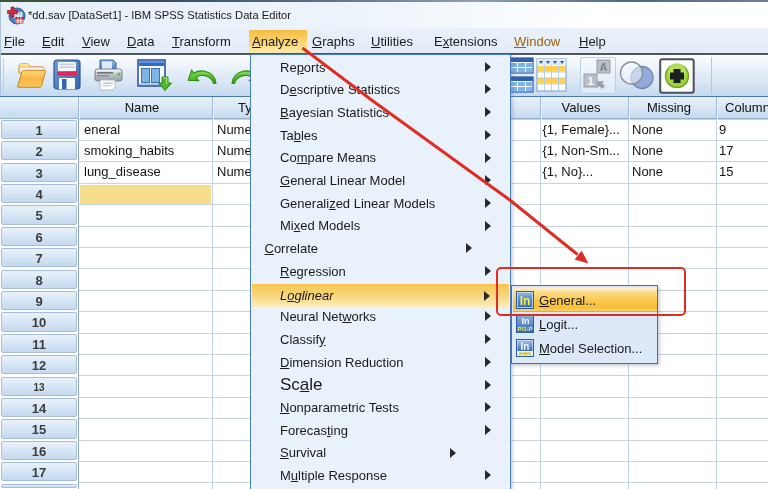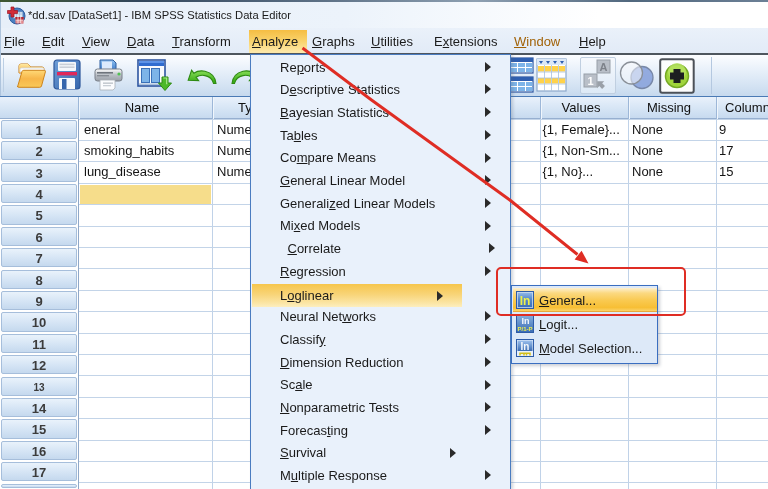--- a/index.html
+++ b/index.html
@@ -300,46 +300,46 @@
     <span style="position:absolute;right:18.5px;top:6.3px;width:0;height:0;border-left:6.5px solid #2a2a2a;border-top:5px solid transparent;border-bottom:5px solid transparent;"></span>
   </div>
 <div class="abs" style="left:251.5px;top:191.7px;width:257.9px;height:22.7px;">
     <span style="position:absolute;left:28.5px;top:0;height:22.7px;line-height:24px;font-size:13px;color:#1a1a1a;">Generali<u>z</u>ed Linear Models</span>
     <span style="position:absolute;right:18.5px;top:6.3px;width:0;height:0;border-left:6.5px solid #2a2a2a;border-top:5px solid transparent;border-bottom:5px solid transparent;"></span>
   </div>
 <div class="abs" style="left:251.5px;top:214.4px;width:257.9px;height:22.7px;">
     <span style="position:absolute;left:28.5px;top:0;height:22.7px;line-height:24px;font-size:13px;color:#1a1a1a;">Mi<u>x</u>ed Models</span>
     <span style="position:absolute;right:18.5px;top:6.3px;width:0;height:0;border-left:6.5px solid #2a2a2a;border-top:5px solid transparent;border-bottom:5px solid transparent;"></span>
   </div>
-<div class="abs" style="left:259px;top:237.1px;width:254px;height:22.7px;">
+<div class="abs" style="left:236px;top:237.1px;width:254px;height:22.7px;">
     <span style="position:absolute;left:28.5px;top:0;height:22.7px;line-height:24px;font-size:13px;color:#1a1a1a;"><u>C</u>orrelate</span>
     <span style="position:absolute;right:18.5px;top:6.3px;width:0;height:0;border-left:6.5px solid #2a2a2a;border-top:5px solid transparent;border-bottom:5px solid transparent;"></span>
   </div>
 <div class="abs" style="left:251.5px;top:259.8px;width:257.9px;height:22.7px;">
     <span style="position:absolute;left:28.5px;top:0;height:22.7px;line-height:24px;font-size:13px;color:#1a1a1a;"><u>R</u>egression</span>
     <span style="position:absolute;right:18.5px;top:6.3px;width:0;height:0;border-left:6.5px solid #2a2a2a;border-top:5px solid transparent;border-bottom:5px solid transparent;"></span>
   </div>
-<div class="abs" style="left:251.5px;top:284.3px;width:210px;height:23px;background:linear-gradient(180deg,#f6c64c 0%,#f8d478 45%,#fbe5a4 82%,#fdeebf 100%);">
+<div class="abs" style="left:251.5px;top:284.3px;width:257px;height:23px;background:linear-gradient(180deg,#f6c64c 0%,#f8d478 45%,#fbe5a4 82%,#fdeebf 100%);font-style:italic;">
     <span style="position:absolute;left:28.5px;top:0;height:23px;line-height:24px;font-size:13px;color:#1a1a1a;">L<u>o</u>glinear</span>
     <span style="position:absolute;right:18.5px;top:6.5px;width:0;height:0;border-left:6.5px solid #2a2a2a;border-top:5px solid transparent;border-bottom:5px solid transparent;"></span>
   </div>
 <div class="abs" style="left:251.5px;top:305.2px;width:257.9px;height:22.7px;">
     <span style="position:absolute;left:28.5px;top:0;height:22.7px;line-height:24px;font-size:13px;color:#1a1a1a;">Neural Net<u>w</u>orks</span>
     <span style="position:absolute;right:18.5px;top:6.3px;width:0;height:0;border-left:6.5px solid #2a2a2a;border-top:5px solid transparent;border-bottom:5px solid transparent;"></span>
   </div>
 <div class="abs" style="left:251.5px;top:327.9px;width:257.9px;height:22.7px;">
     <span style="position:absolute;left:28.5px;top:0;height:22.7px;line-height:24px;font-size:13px;color:#1a1a1a;">Classif<u>y</u></span>
     <span style="position:absolute;right:18.5px;top:6.3px;width:0;height:0;border-left:6.5px solid #2a2a2a;border-top:5px solid transparent;border-bottom:5px solid transparent;"></span>
   </div>
 <div class="abs" style="left:251.5px;top:350.6px;width:257.9px;height:22.7px;">
     <span style="position:absolute;left:28.5px;top:0;height:22.7px;line-height:24px;font-size:13px;color:#1a1a1a;"><u>D</u>imension Reduction</span>
     <span style="position:absolute;right:18.5px;top:6.3px;width:0;height:0;border-left:6.5px solid #2a2a2a;border-top:5px solid transparent;border-bottom:5px solid transparent;"></span>
   </div>
 <div class="abs" style="left:251.5px;top:373.3px;width:257.9px;height:22.7px;">
-    <span style="position:absolute;left:28.5px;top:0;height:22.7px;line-height:24px;font-size:13px;color:#1a1a1a;">Sc<u>a</u>le</span>
+    <span style="position:absolute;left:28.5px;top:0;height:22.7px;line-height:24px;font-size:17px;color:#1a1a1a;">Sc<u>a</u>le</span>
     <span style="position:absolute;right:18.5px;top:6.3px;width:0;height:0;border-left:6.5px solid #2a2a2a;border-top:5px solid transparent;border-bottom:5px solid transparent;"></span>
   </div>
 <div class="abs" style="left:251.5px;top:396.0px;width:257.9px;height:22.7px;">
     <span style="position:absolute;left:28.5px;top:0;height:22.7px;line-height:24px;font-size:13px;color:#1a1a1a;"><u>N</u>onparametric Tests</span>
     <span style="position:absolute;right:18.5px;top:6.3px;width:0;height:0;border-left:6.5px solid #2a2a2a;border-top:5px solid transparent;border-bottom:5px solid transparent;"></span>
   </div>
 <div class="abs" style="left:251.5px;top:418.7px;width:257.9px;height:22.7px;">
     <span style="position:absolute;left:28.5px;top:0;height:22.7px;line-height:24px;font-size:13px;color:#1a1a1a;">Forecas<u>t</u>ing</span>
     <span style="position:absolute;right:18.5px;top:6.3px;width:0;height:0;border-left:6.5px solid #2a2a2a;border-top:5px solid transparent;border-bottom:5px solid transparent;"></span>
   </div>

